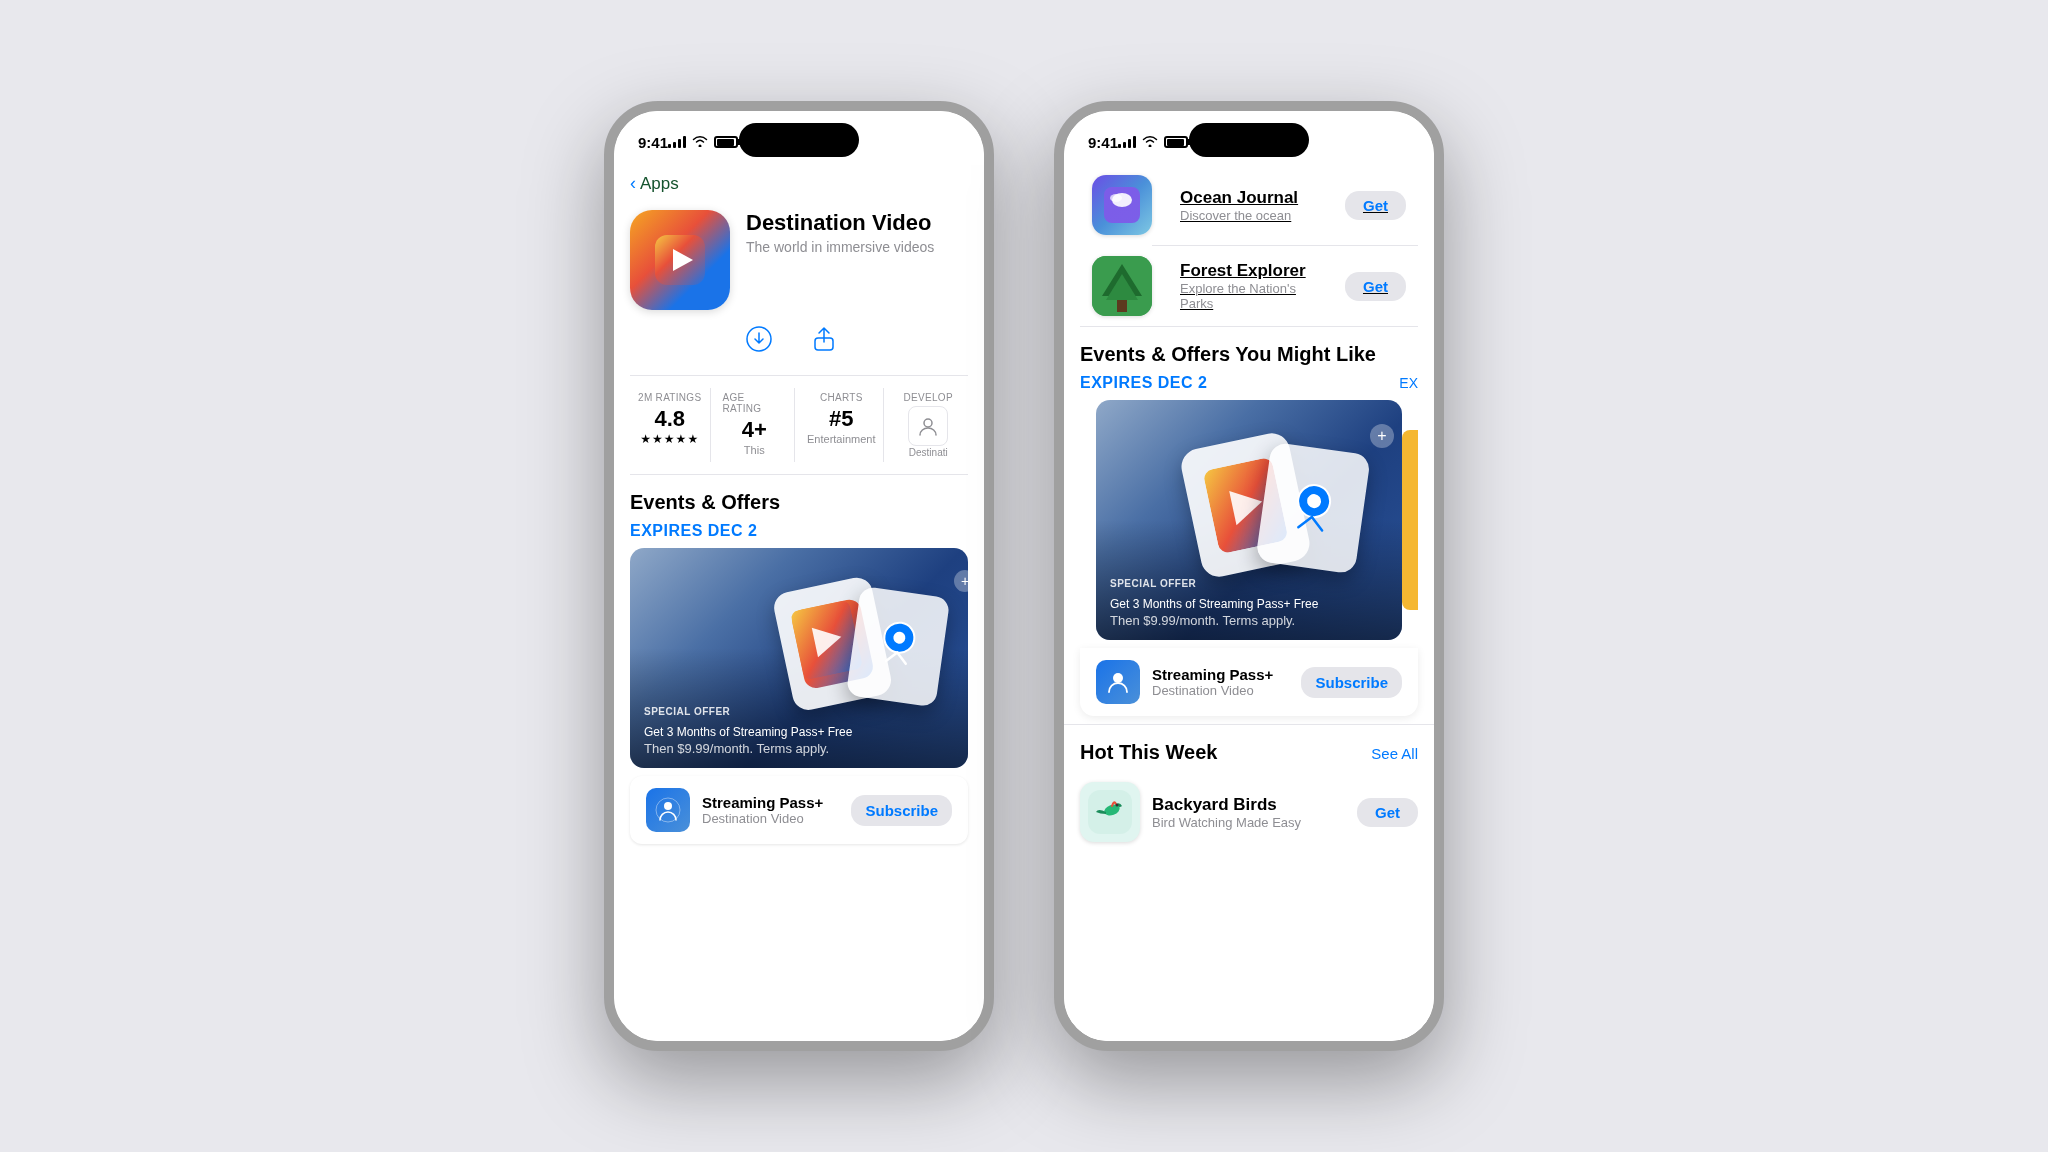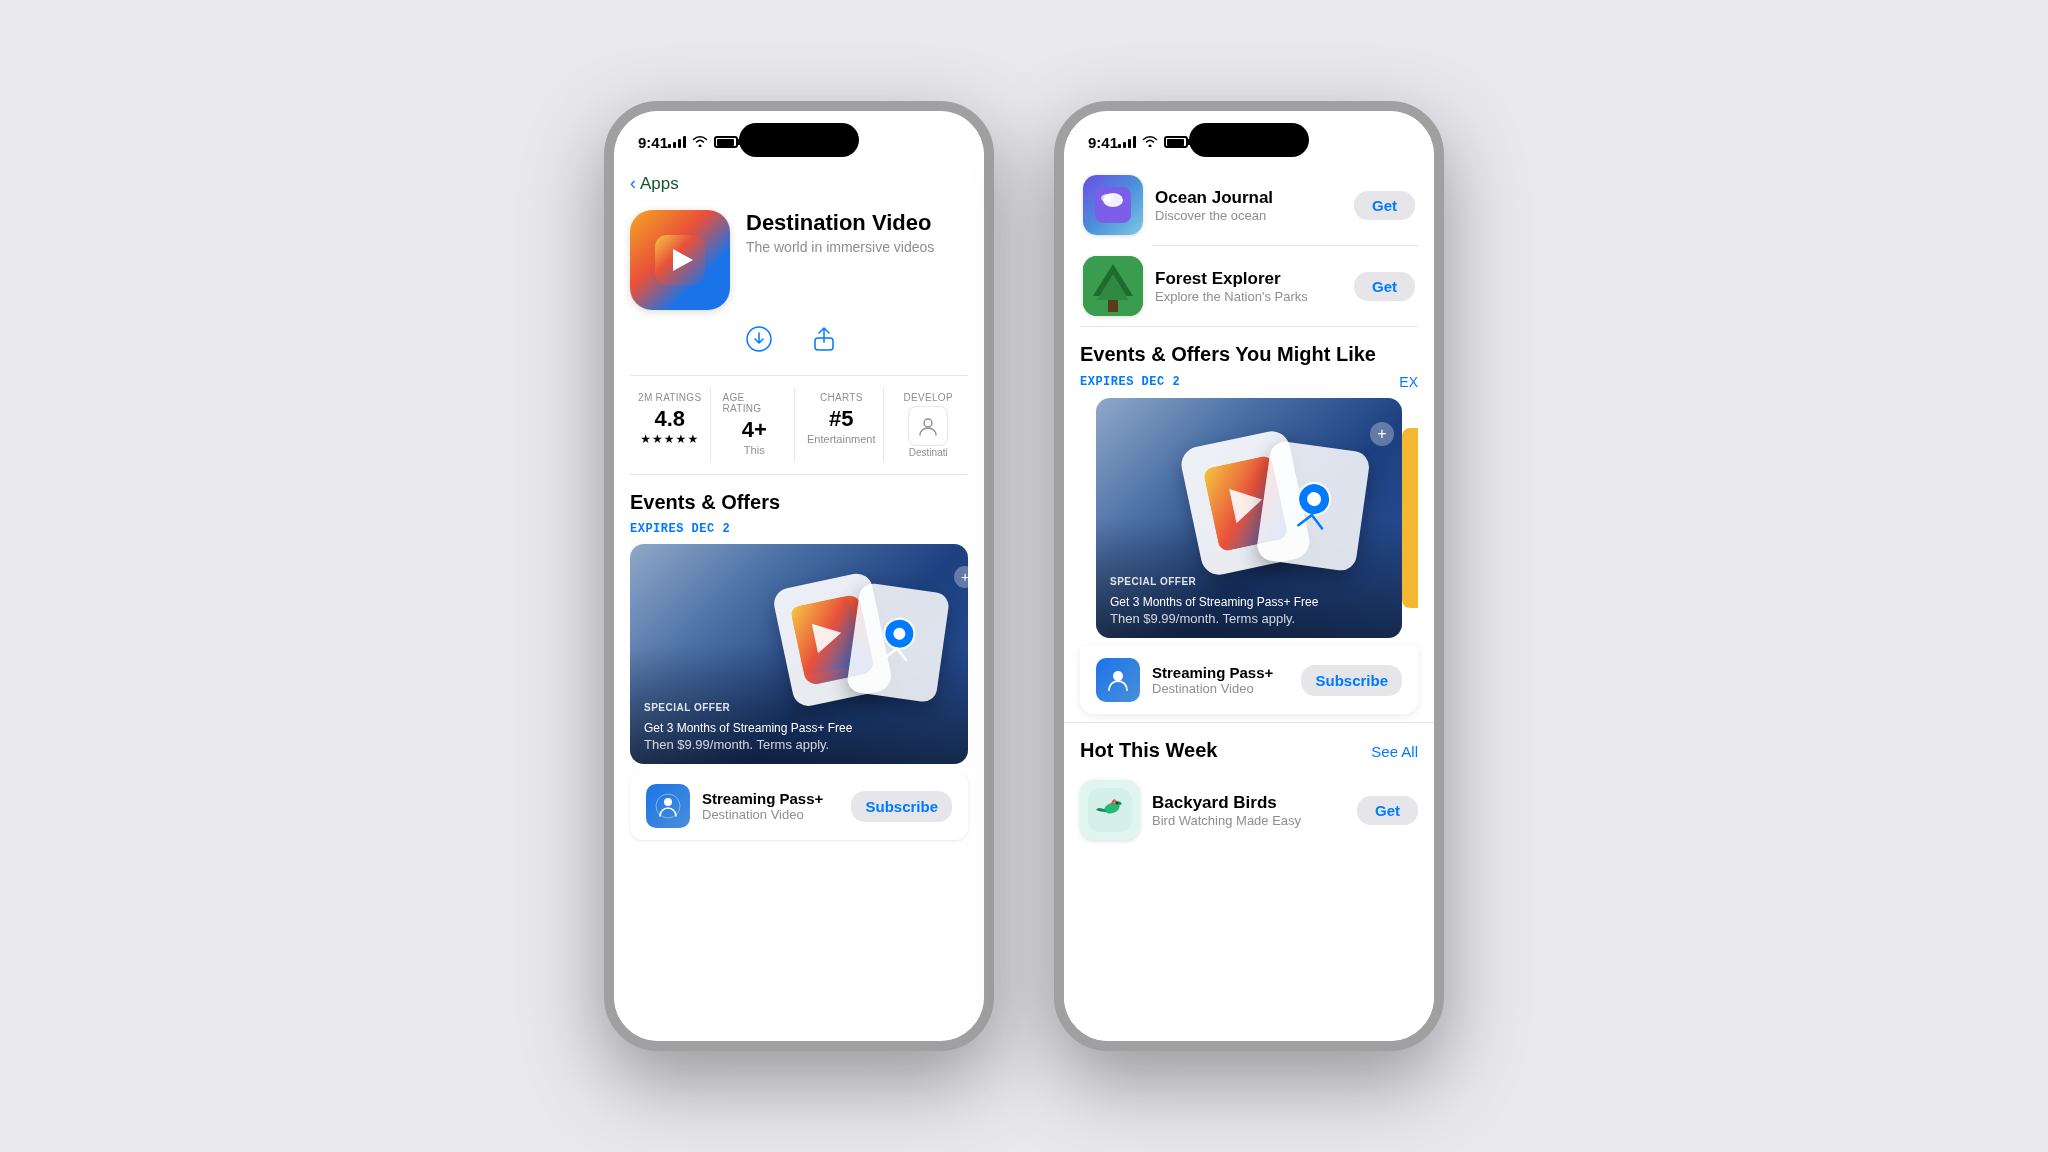--- a/index.html
+++ b/index.html
@@ -245,27 +245,26 @@
       font-size: 18px;
     }
 
     .section-title {
       font-size: 20px;
       font-weight: 700;
       color: #000;
       padding: 16px 16px 4px;
     }
     .expires-label {
-      font-size: 12px;
+      font-size: 16px;
       font-weight: 600;
       color: #007aff;
       padding: 4px 16px 8px;
       text-transform: uppercase;
       letter-spacing: 0.5px;
-      font-family: Liberation Mono, monospace;
     }
 
     
     .event-card {
       margin: 0 16px;
       border-radius: 14px;
       overflow: hidden;
       background: linear-gradient(135deg, #8fa8c8 0%, #4a6fa5 30%, #1e4080 60%, #2a5298 100%);
       position: relative;
       height: 220px;
@@ -406,22 +405,23 @@
       border-radius: 14px;
       font-size: 15px;
       font-weight: 600;
       cursor: pointer;
     }
 
     
     .app-list-item {
       display: flex;
       align-items: center;
-      padding: 10px 19px;
-      gap: 12px;
+      padding: 10px 28px;
+      gap: 28px;
+      text-decoration: underline;
     }
     .app-icon-small {
       width: 60px;
       height: 60px;
       border-radius: 14px;
       overflow: hidden;
       flex-shrink: 0;
       box-shadow: 0 1px 4px rgba(0,0,0,0.15);
     }
     .ocean-icon {

